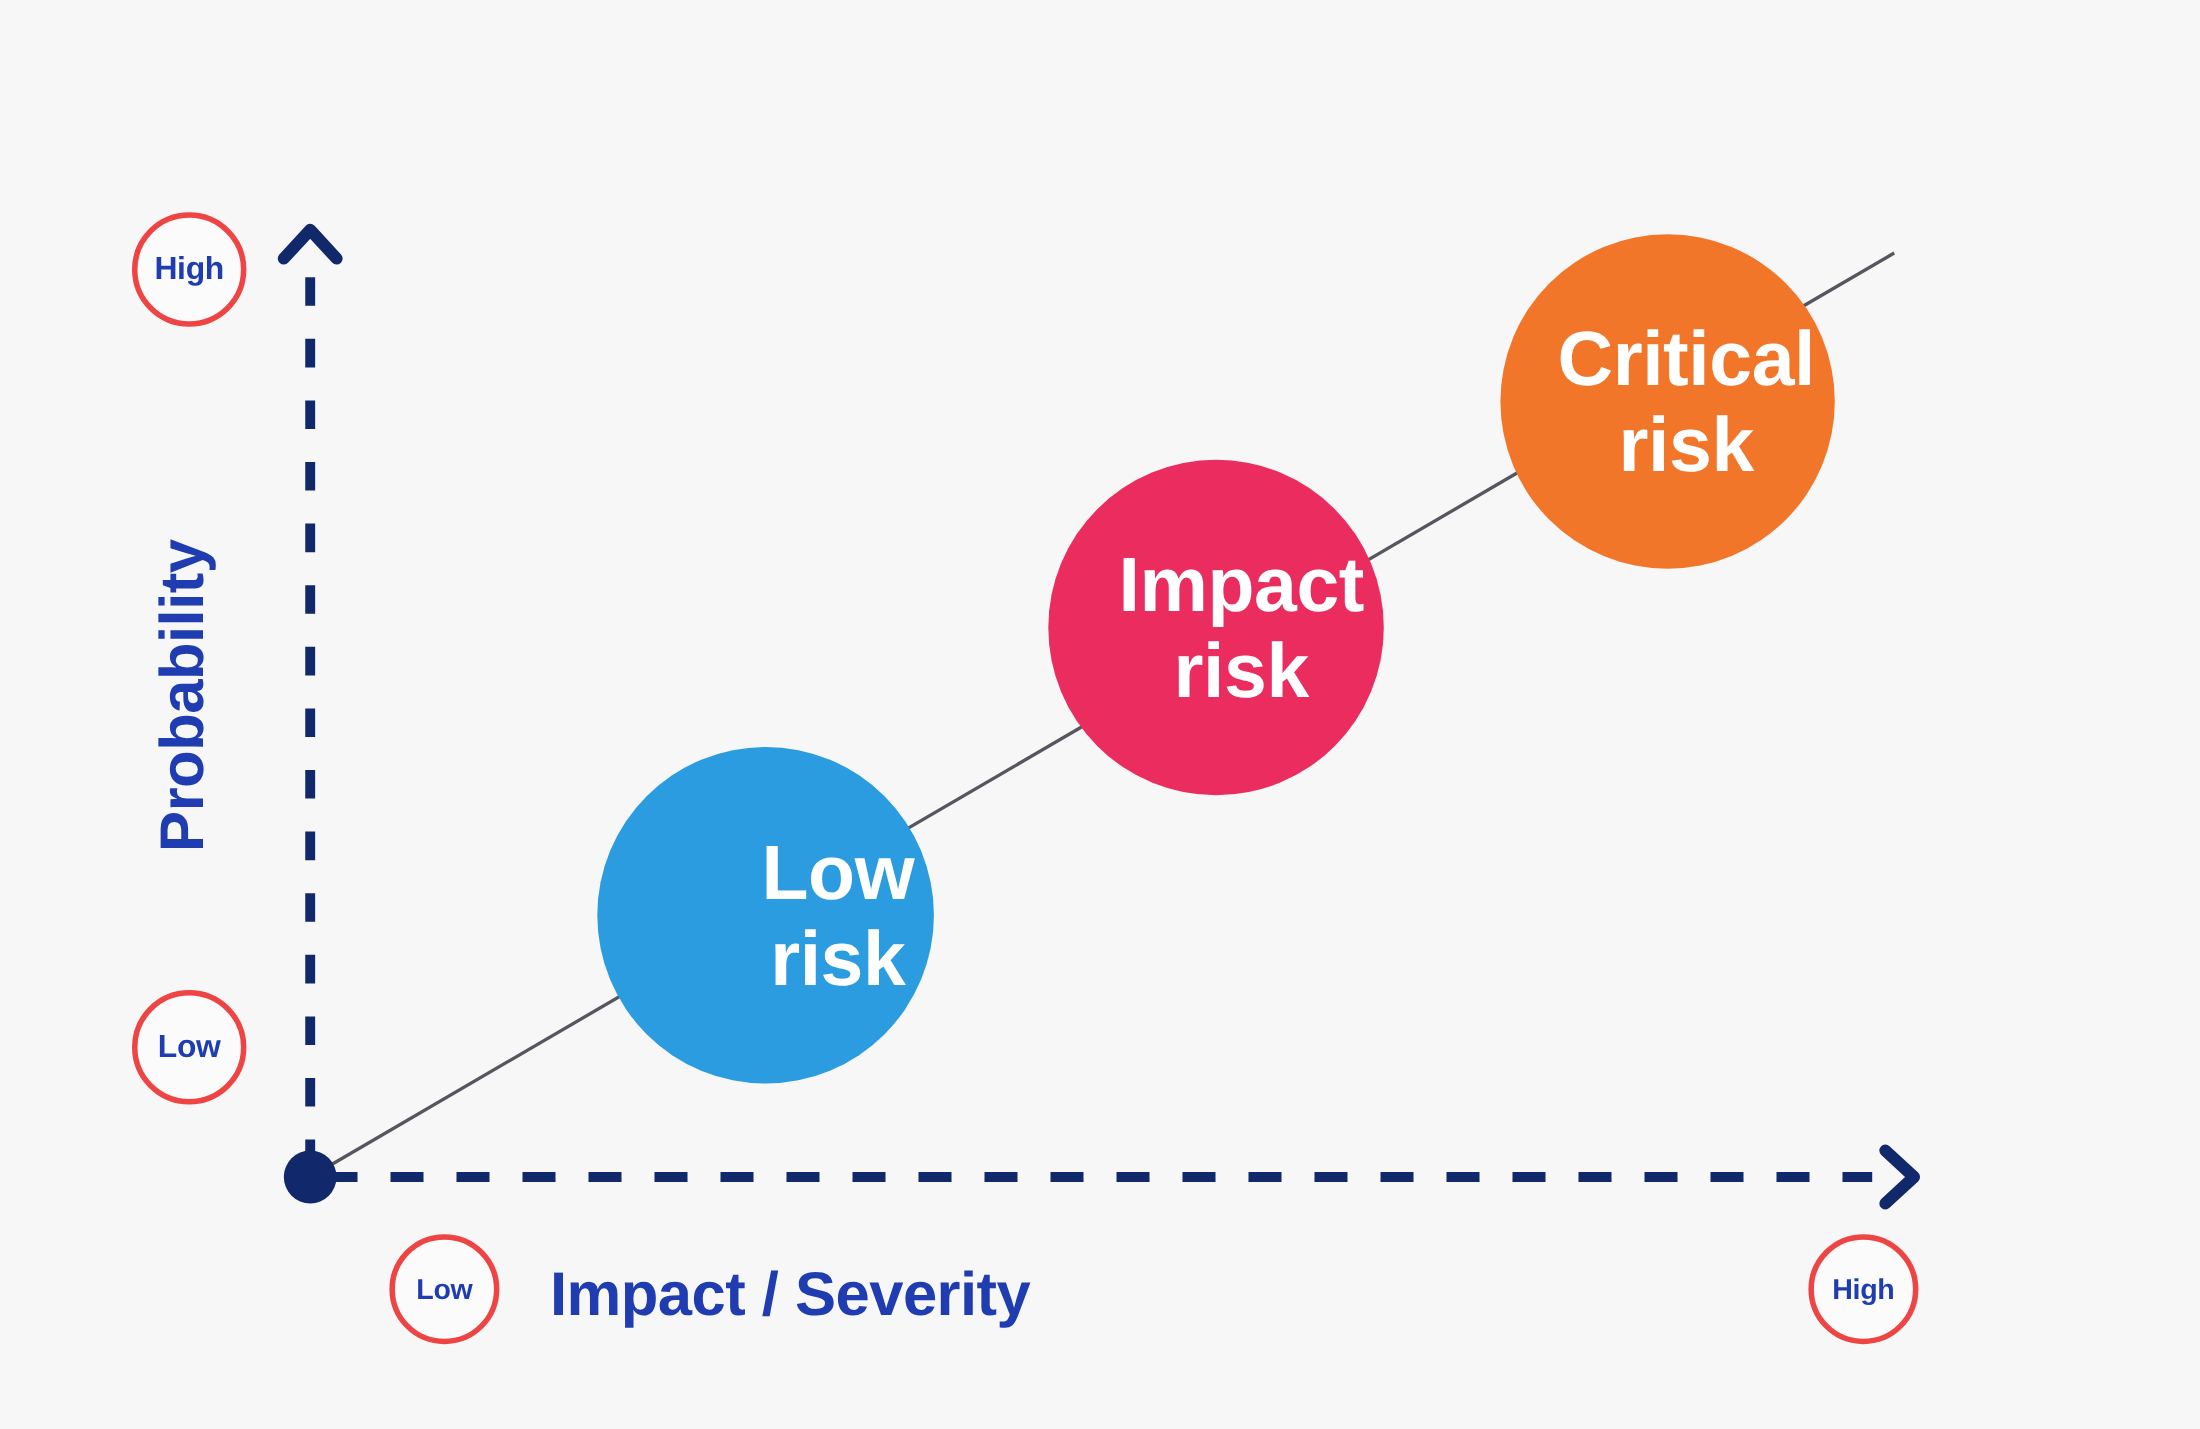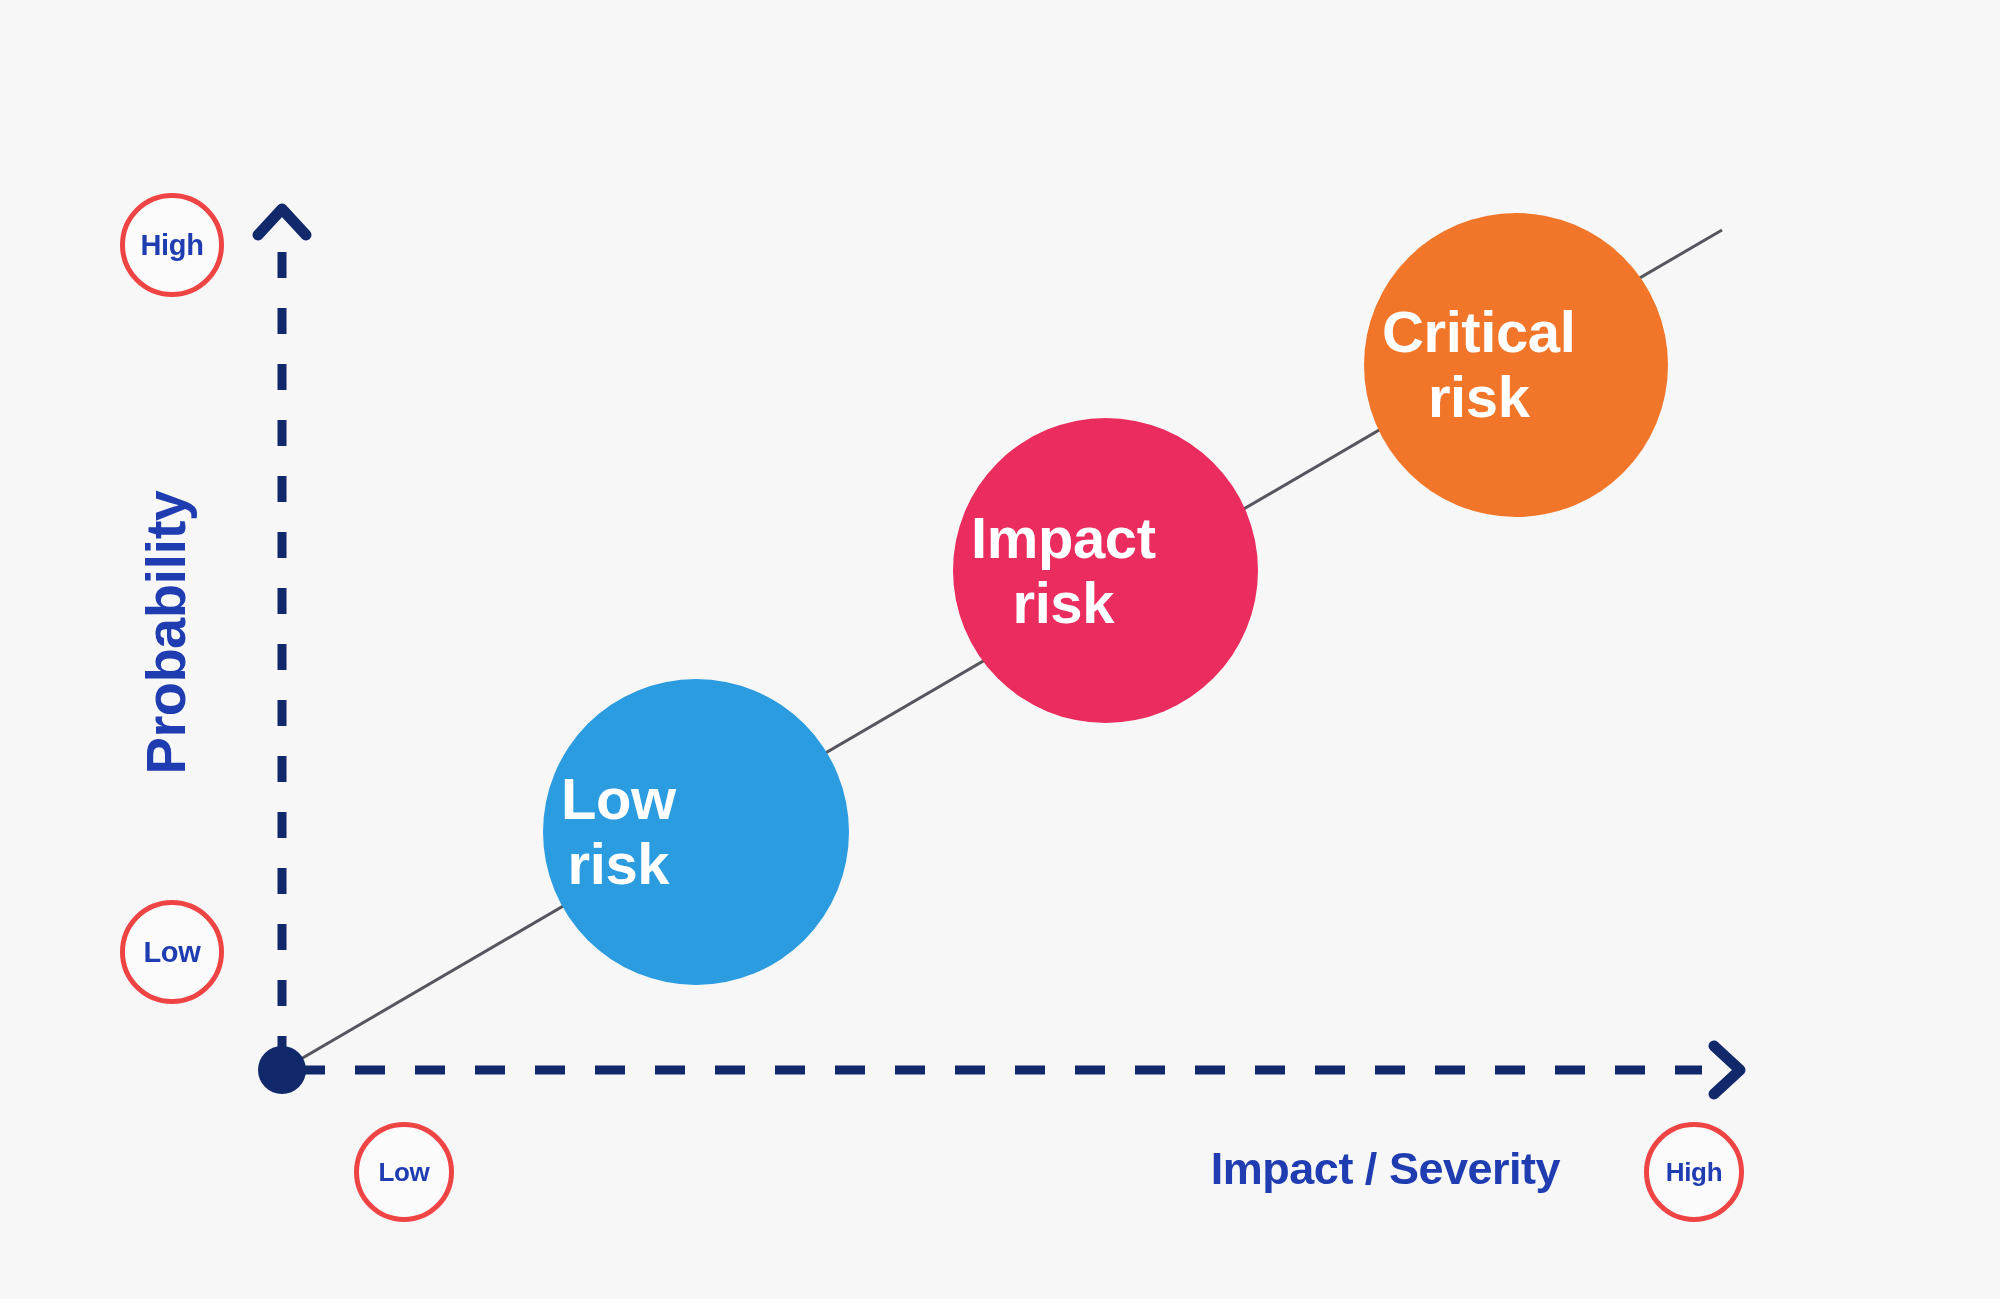--- a/index.html
+++ b/index.html
@@ -76,37 +76,37 @@
     text-align: center;
     font-size: 56px;
     letter-spacing: -0.5px;
     transform: translate(-15px, 0) rotate(-90deg);
     transform-origin: 50% 50%;
   }
   .axis-title-x {
     left: 500px;
     top: 1143px;
     width: 1060px;
-    text-align: right;
-    font-size: 45px;
+    text-align: left;
+    font-size: 56px;
     letter-spacing: -0.5px;
   }
 
   
   .bubble {
     position: absolute;
     border-radius: 50%;
     display: flex;
     align-items: center;
-    justify-content: flex-start;
+    justify-content: flex-end;
     text-align: center;
     color: #ffffff;
     font-weight: bold;
     line-height: 1.12;
-    font-size: 58px;
+    font-size: 70px;
     letter-spacing: -0.4px;
   }
   .bubble .btxt { display: block; padding: 0 18px; }
   .bubble-low      { left: 543px;  top: 679px; width: 306px; height: 306px; }
   .bubble-medium   { left: 953px;  top: 418px; width: 305px; height: 305px; }
   .bubble-critical { left: 1364px; top: 213px; width: 304px; height: 304px; }
 </style>
 </head>
 <body>
 

